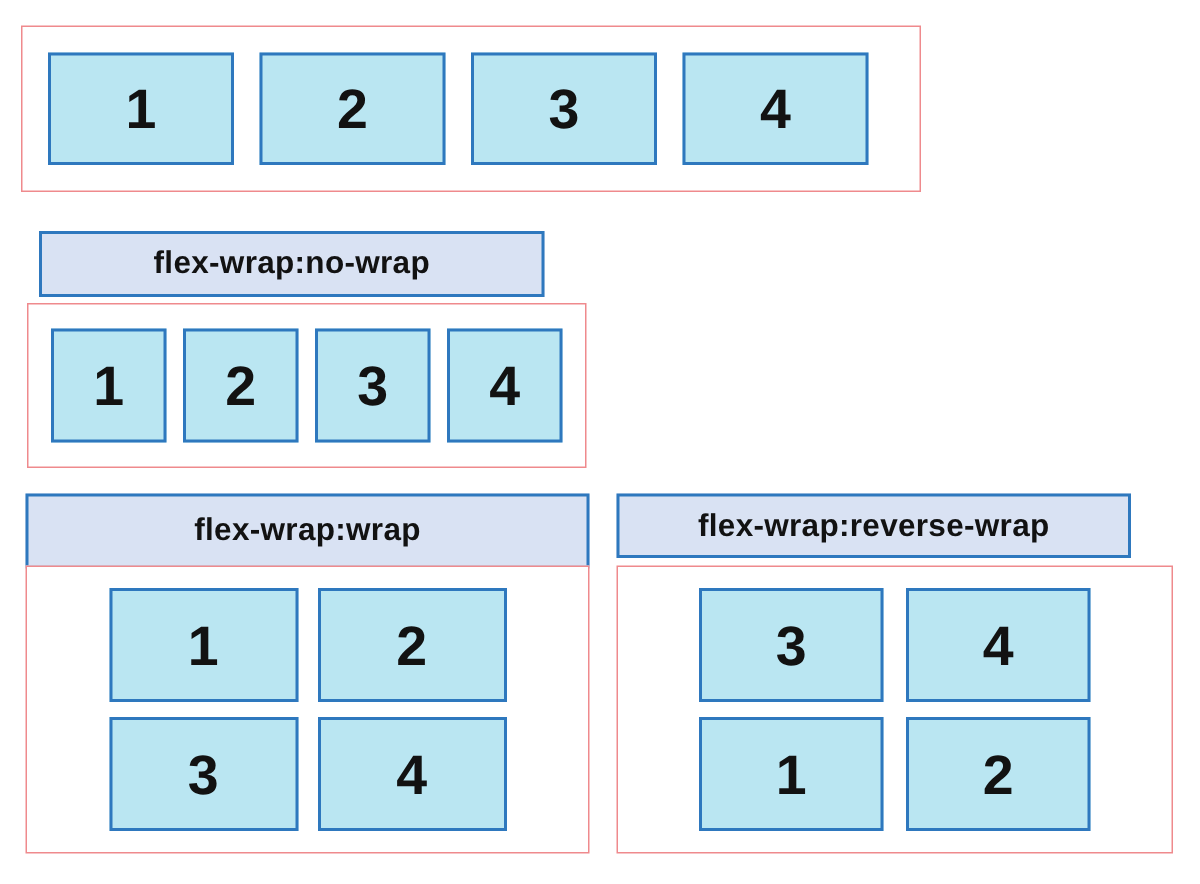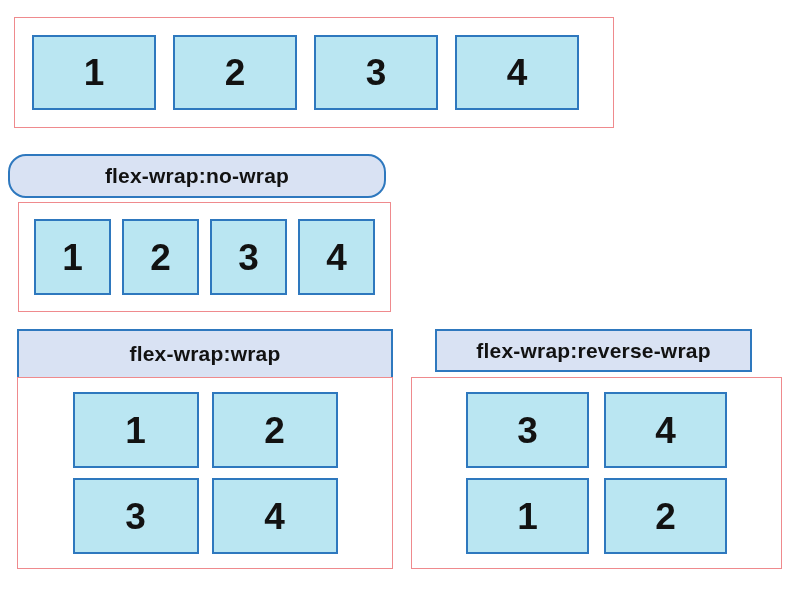--- a/index.html
+++ b/index.html
@@ -51,21 +51,21 @@
   
   .sec-initial {
     left: 14px; top: 17px; width: 600px; height: 111px;
     align-items: center;
     padding-left: 17px;
     gap: 17px;
   }
   .sec-initial .flex-item { width: 124px; height: 75px; }
 
   
-  .sec-nowrap-label { left: 8px; top: 154px; width: 378px; height: 44px; border-radius: 18px; }
+  .sec-nowrap-label { left: 26px; top: 154px; width: 337px; height: 44px; }
   .sec-nowrap {
     left: 18px; top: 202px; width: 373px; height: 110px;
     align-items: center;
     justify-content: center;
     gap: 11px;
   }
   .sec-nowrap .flex-item { width: 77px; height: 76px; }
 
   
   .sec-wrap-label { left: 17px; top: 329px; width: 376px; height: 50px; }
@@ -73,21 +73,21 @@
     left: 17px; top: 377px; width: 376px; height: 192px;
     flex-wrap: wrap;
     justify-content: center;
     align-content: center;
     column-gap: 13px;
     row-gap: 10px;
   }
   .sec-wrap .flex-item { width: 126px; height: 76px; }
 
   
-  .sec-reverse-label { left: 411px; top: 329px; width: 317px; height: 43px; margin-left: 24px; }
+  .sec-reverse-label { left: 411px; top: 329px; width: 343px; height: 43px; }
   .sec-reverse {
     left: 411px; top: 377px; width: 371px; height: 192px;
     flex-wrap: wrap;
     justify-content: center;
     align-content: center;
     column-gap: 15px;
     row-gap: 10px;
   }
   .sec-reverse .flex-item { width: 123px; height: 76px; }
 </style>

